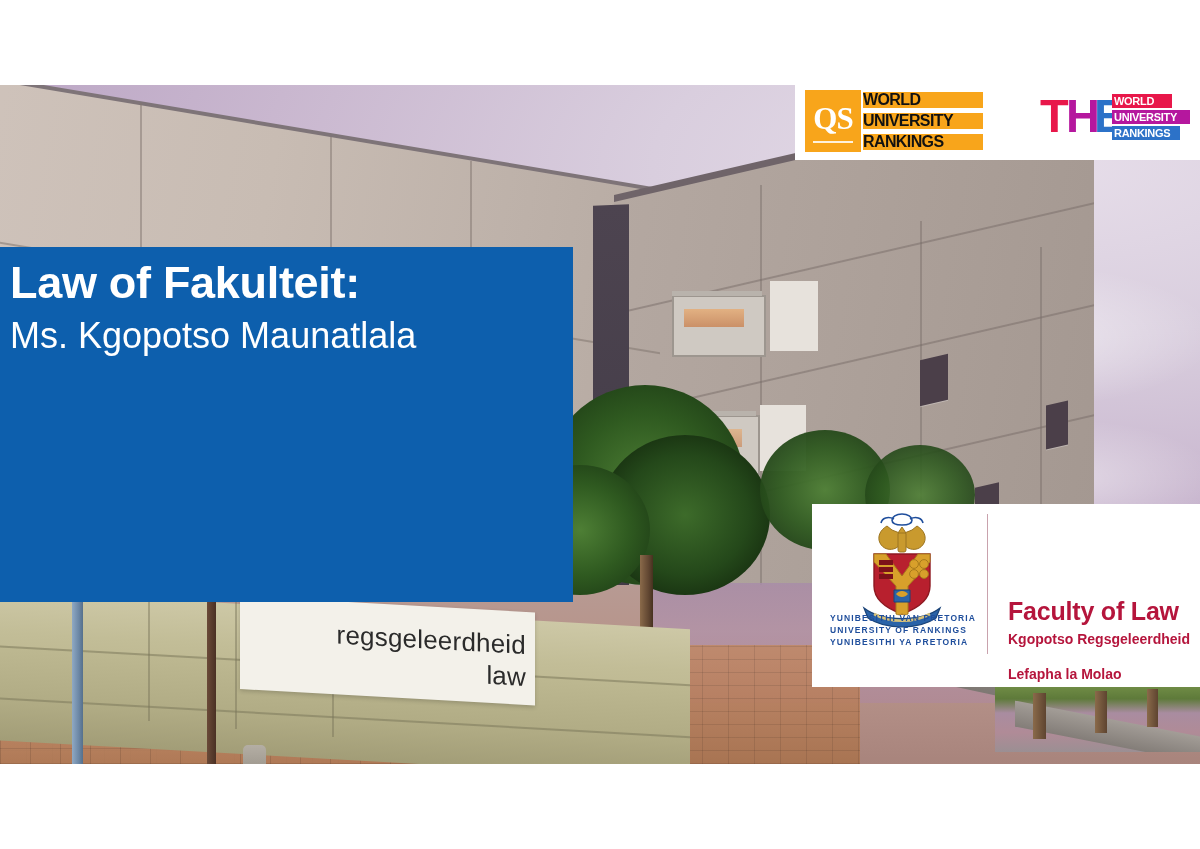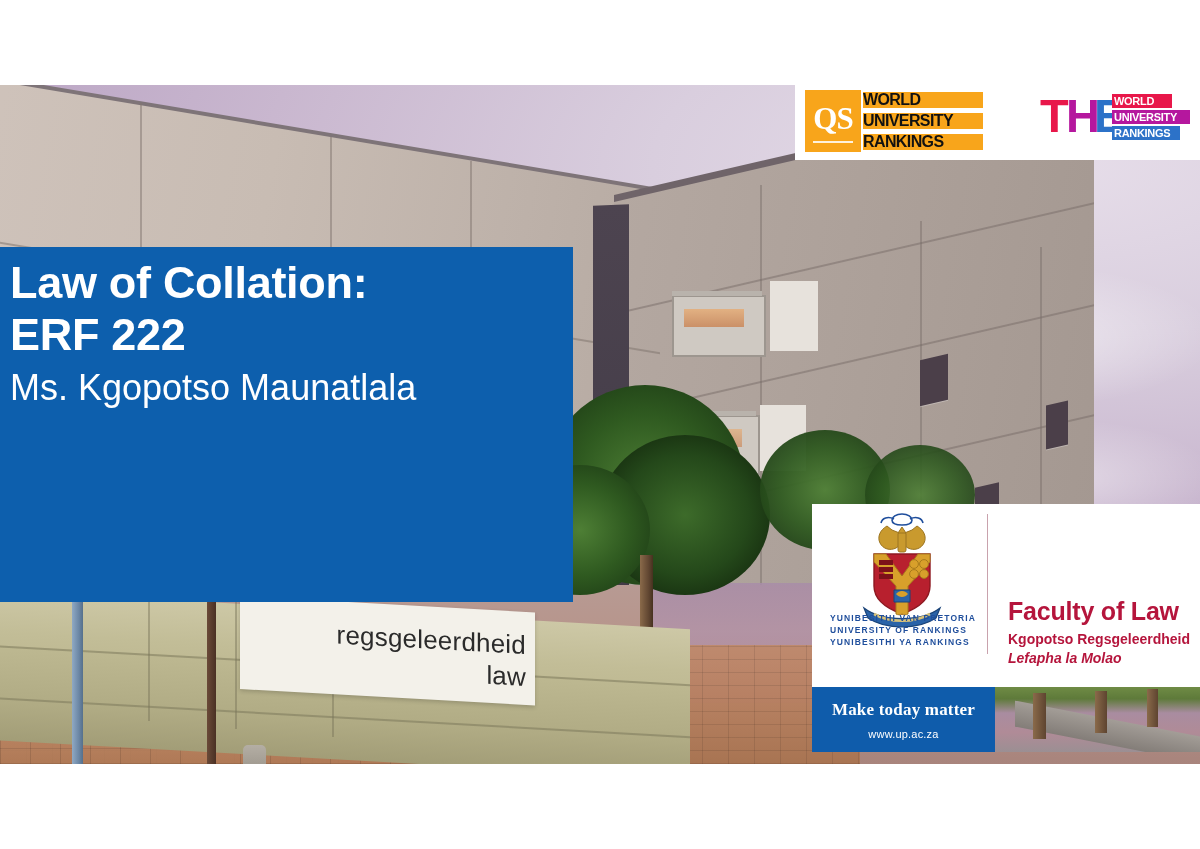--- a/index.html
+++ b/index.html
@@ -262,22 +262,21 @@
       <div class="signTxt" style="top:50px;font-size:26px;line-height:30px;">law</div>
     </div>
 
     <div class="pole" style="left:72px;top:500px;width:11px;height:179px;"></div>
     <div class="poleDark" style="left:207px;top:468px;width:9px;height:211px;"></div>
     <div class="bollard"></div>
   </div>
 
   <div class="titleBox">
     <div class="ttl">
-      <div class="t-main">Law of Collation:</div>
-      <div class="t-main">ERF 222</div>
+      <div class="t-main">Law of Fakulteit:</div>
       <div class="t-sub">Ms. Kgopotso Maunatlala</div>
     </div>
   </div>
 
   <div class="rankBar"></div>
 
   <div class="qs">
     <div class="qsMark">
       <span>QS</span>
       <div class="qsMarkRule"></div>
@@ -357,33 +356,29 @@
         <g>
           <path d="M12 98 C30 112 70 112 88 98 L84 108 C66 120 34 120 16 108 Z" fill="#2a63a8" stroke="#1b4478" stroke-width="1.2"></path>
           <path d="M22 104 C38 113 62 113 78 104" stroke="#d8c27a" stroke-width="2.6" fill="none"></path>
         </g>
       </svg>
     </div>
 
     <div class="upNames">
       <div>YUNIBESITHI VAN PRETORIA</div>
       <div>UNIVERSITY OF RANKINGS</div>
-      <div>YUNIBESITHI YA RANKINGS</div>
+      <div>YUNIBESITHI YA PRETORIA</div>
     </div>
 
     <div class="facWrap">
       <div class="facTitle">Faculty of Law</div>
       <div class="facSub">Kgopotso Regsgeleerdheid</div>
-      <div class="facSub" style="margin-top:0;font-style:italic;">Lefapha la Molao</div>
-    </div>
-
-    <div class="upBlue">
-      <div class="mtm">Make today matter</div>
-      <div class="url">www.up.ac.za</div>
-    </div>
+      <div class="facSub" style="margin-top:16px;">Lefapha la Molao</div>
+    </div>
+
 
     <div class="upPhotoStrip">
       <div class="upStripKerb"></div>
       <div class="upStripTrunk" style="left:38px;top:6px;width:13px;height:46px;"></div>
       <div class="upStripTrunk" style="left:100px;top:4px;width:12px;height:42px;"></div>
       <div class="upStripTrunk" style="left:152px;top:2px;width:11px;height:38px;"></div>
     </div>
   </div>
 
 </div>

